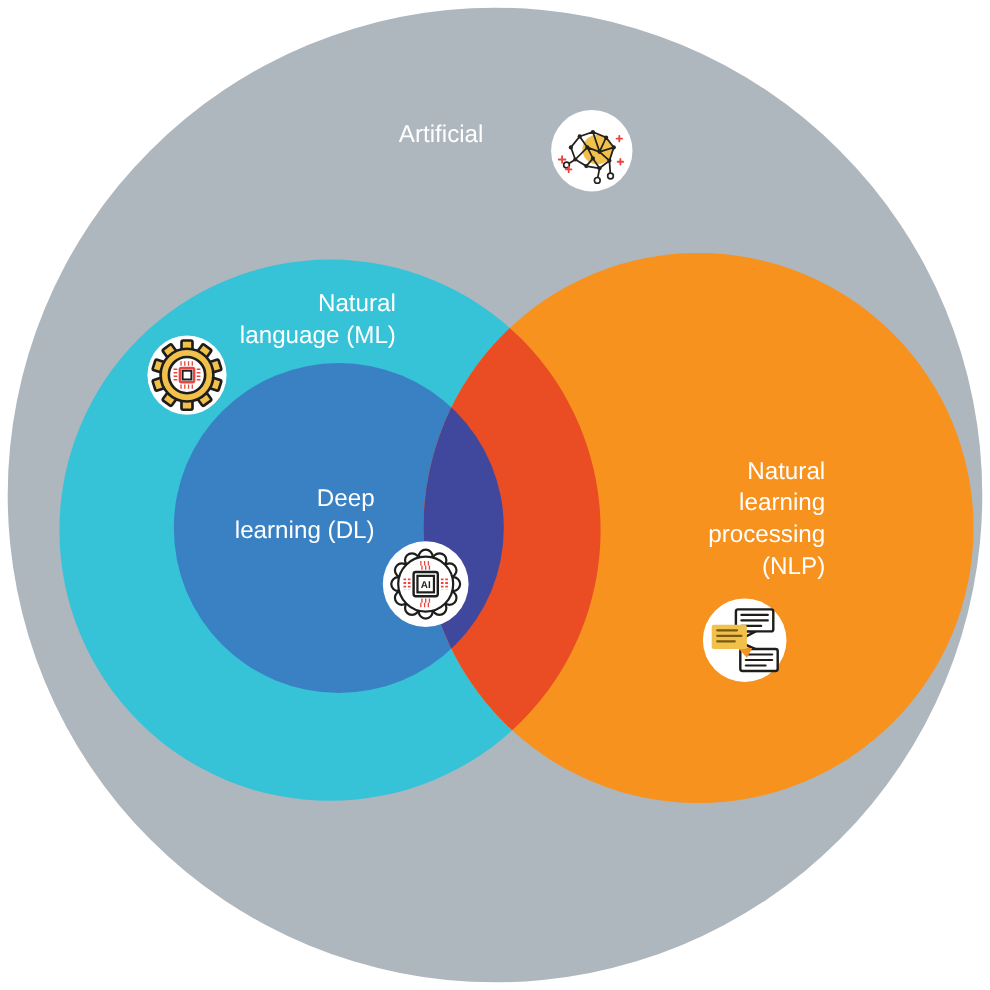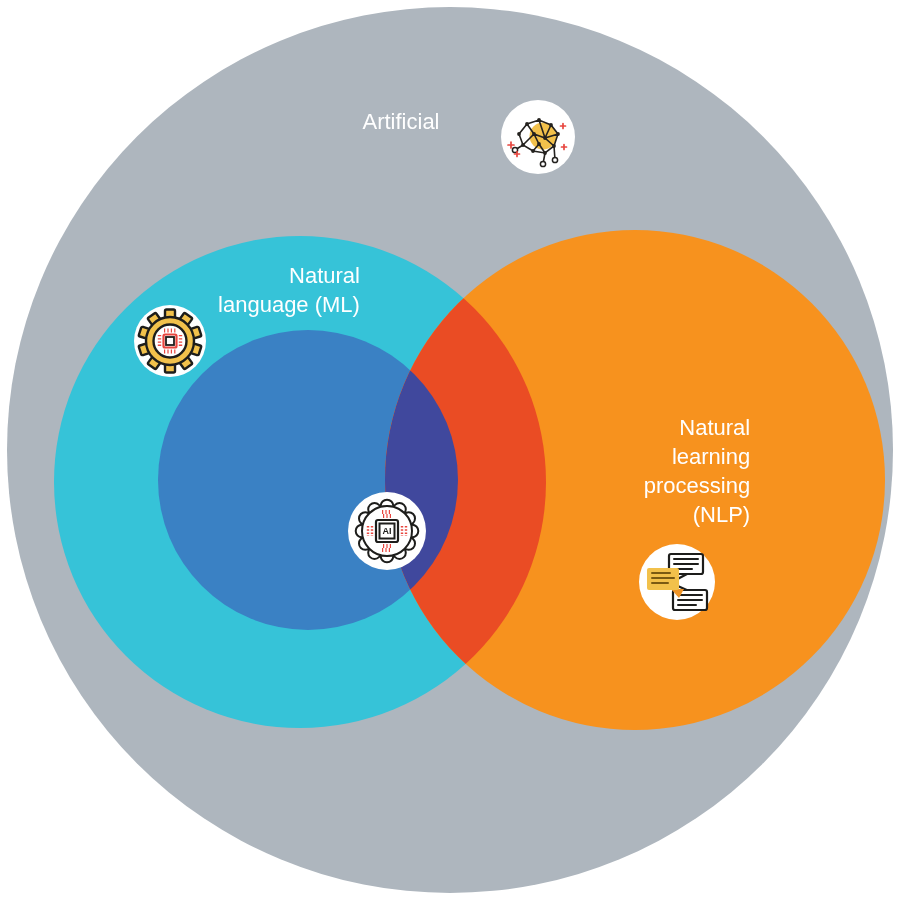--- a/index.html
+++ b/index.html
@@ -176,20 +176,24 @@
 
   <div class="label" style="left:401px; top:107px;">
     <div>Artificial</div>
   </div>
 
   <div class="label" style="left:289px; top:261px;">
     <div>Natural</div>
     <div>language (ML)</div>
   </div>
 
+  <div class="label" style="left:277px; top:438px;">
+    <div>Deep</div>
+    <div>learning (DL)</div>
+  </div>
 
   <div class="label" style="left:678px; top:413px;margin-left:19px;">
     <div>Natural</div>
     <div>learning</div>
     <div>processing</div>
     <div>(NLP)</div>
   </div>
 
 </div>
 

